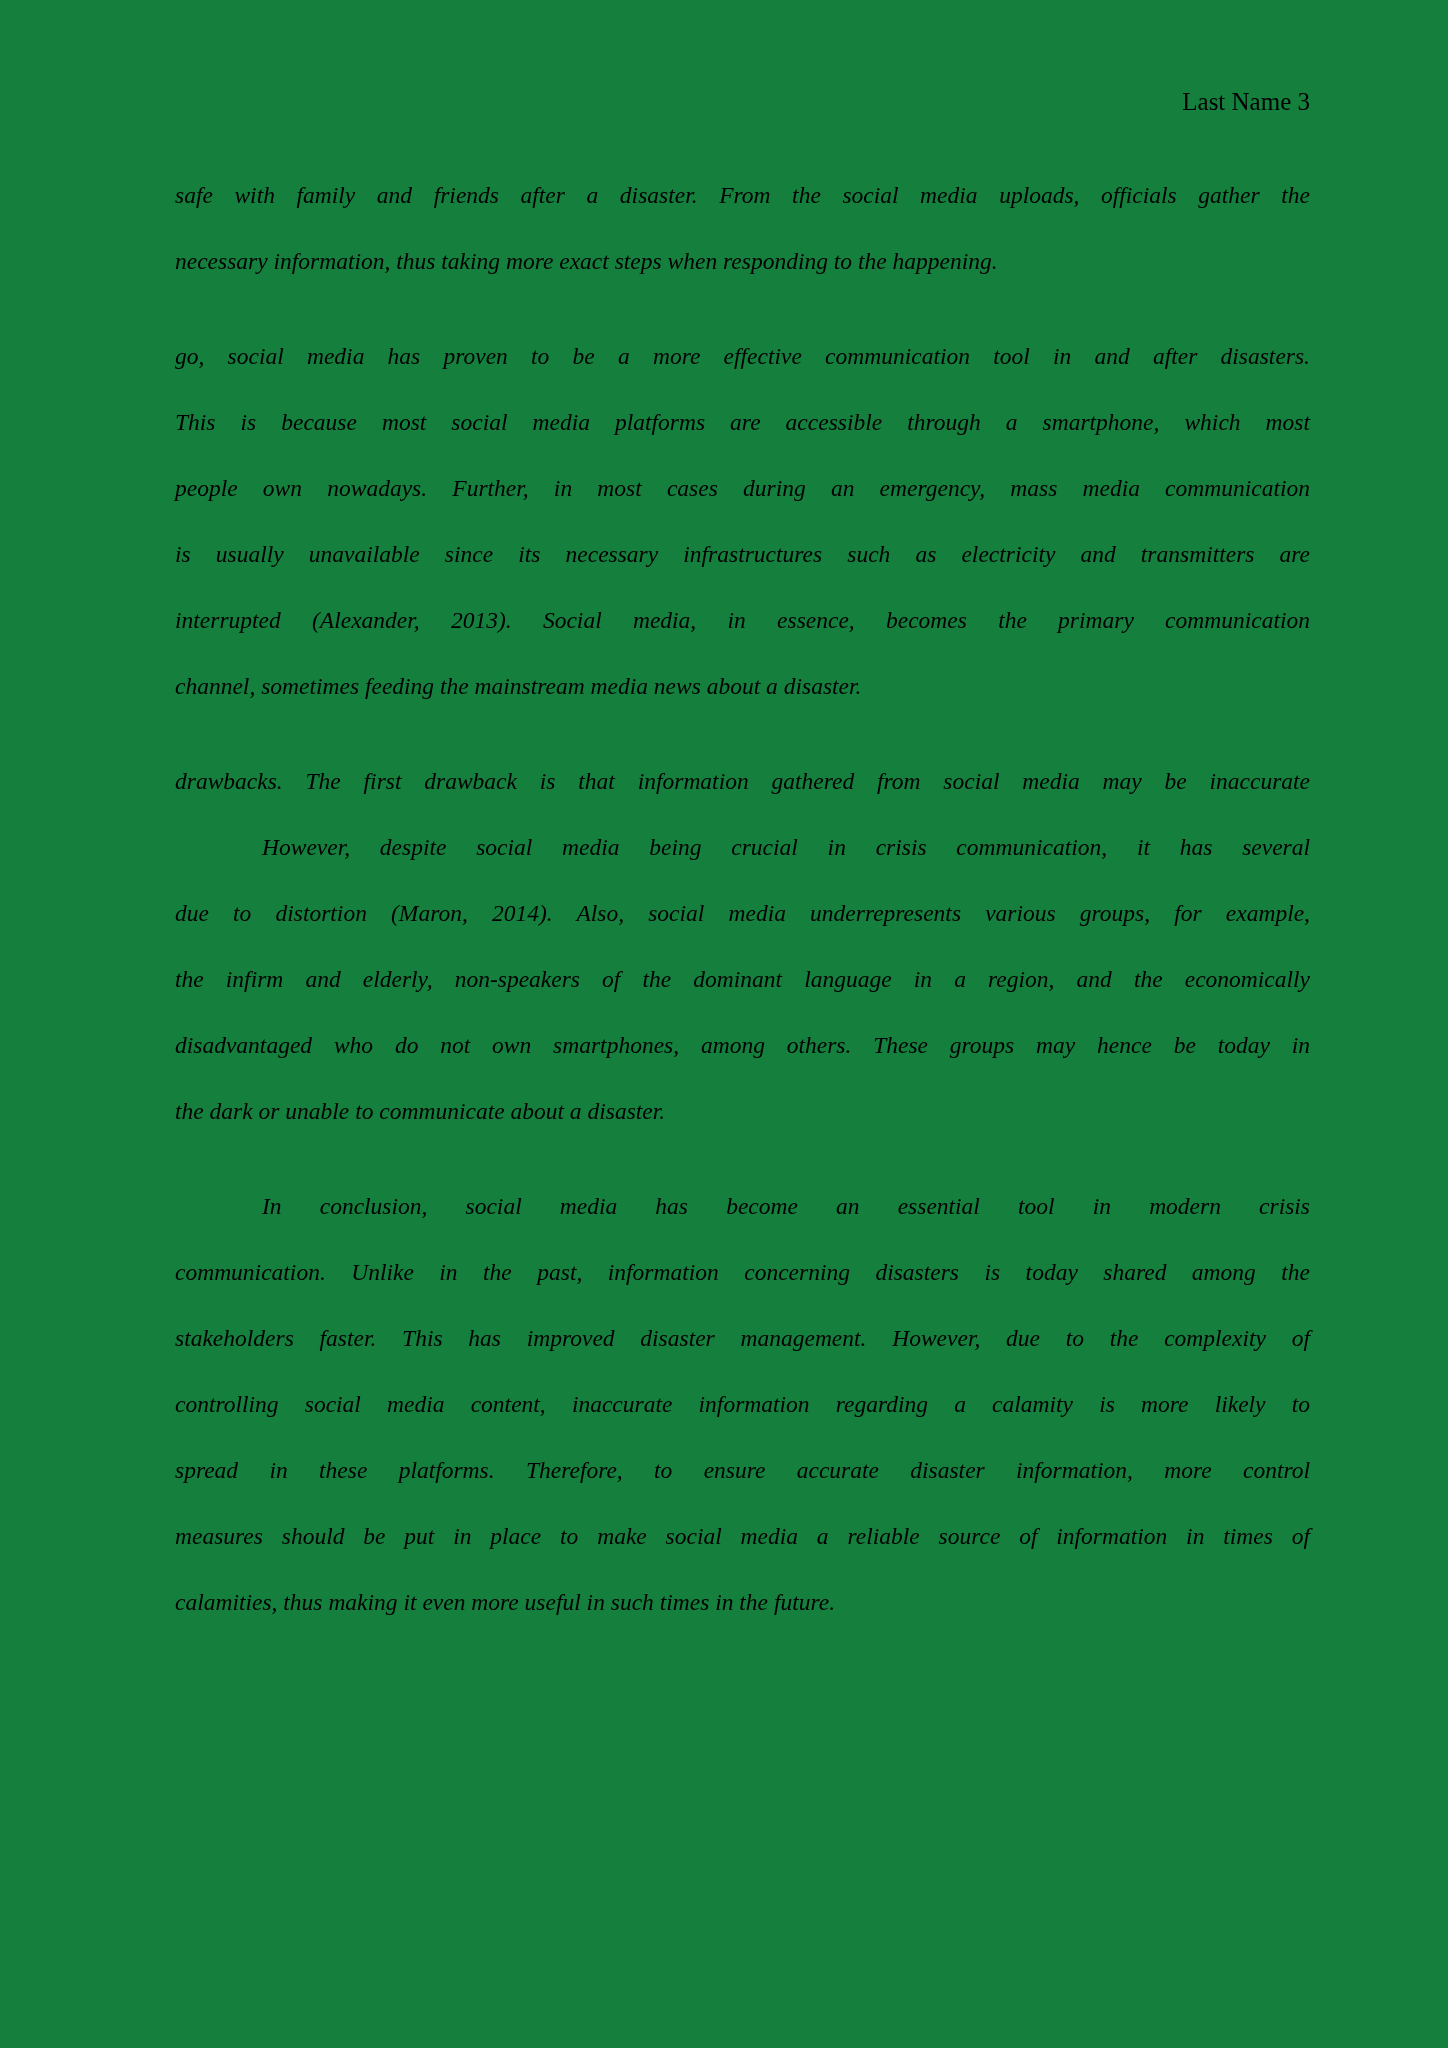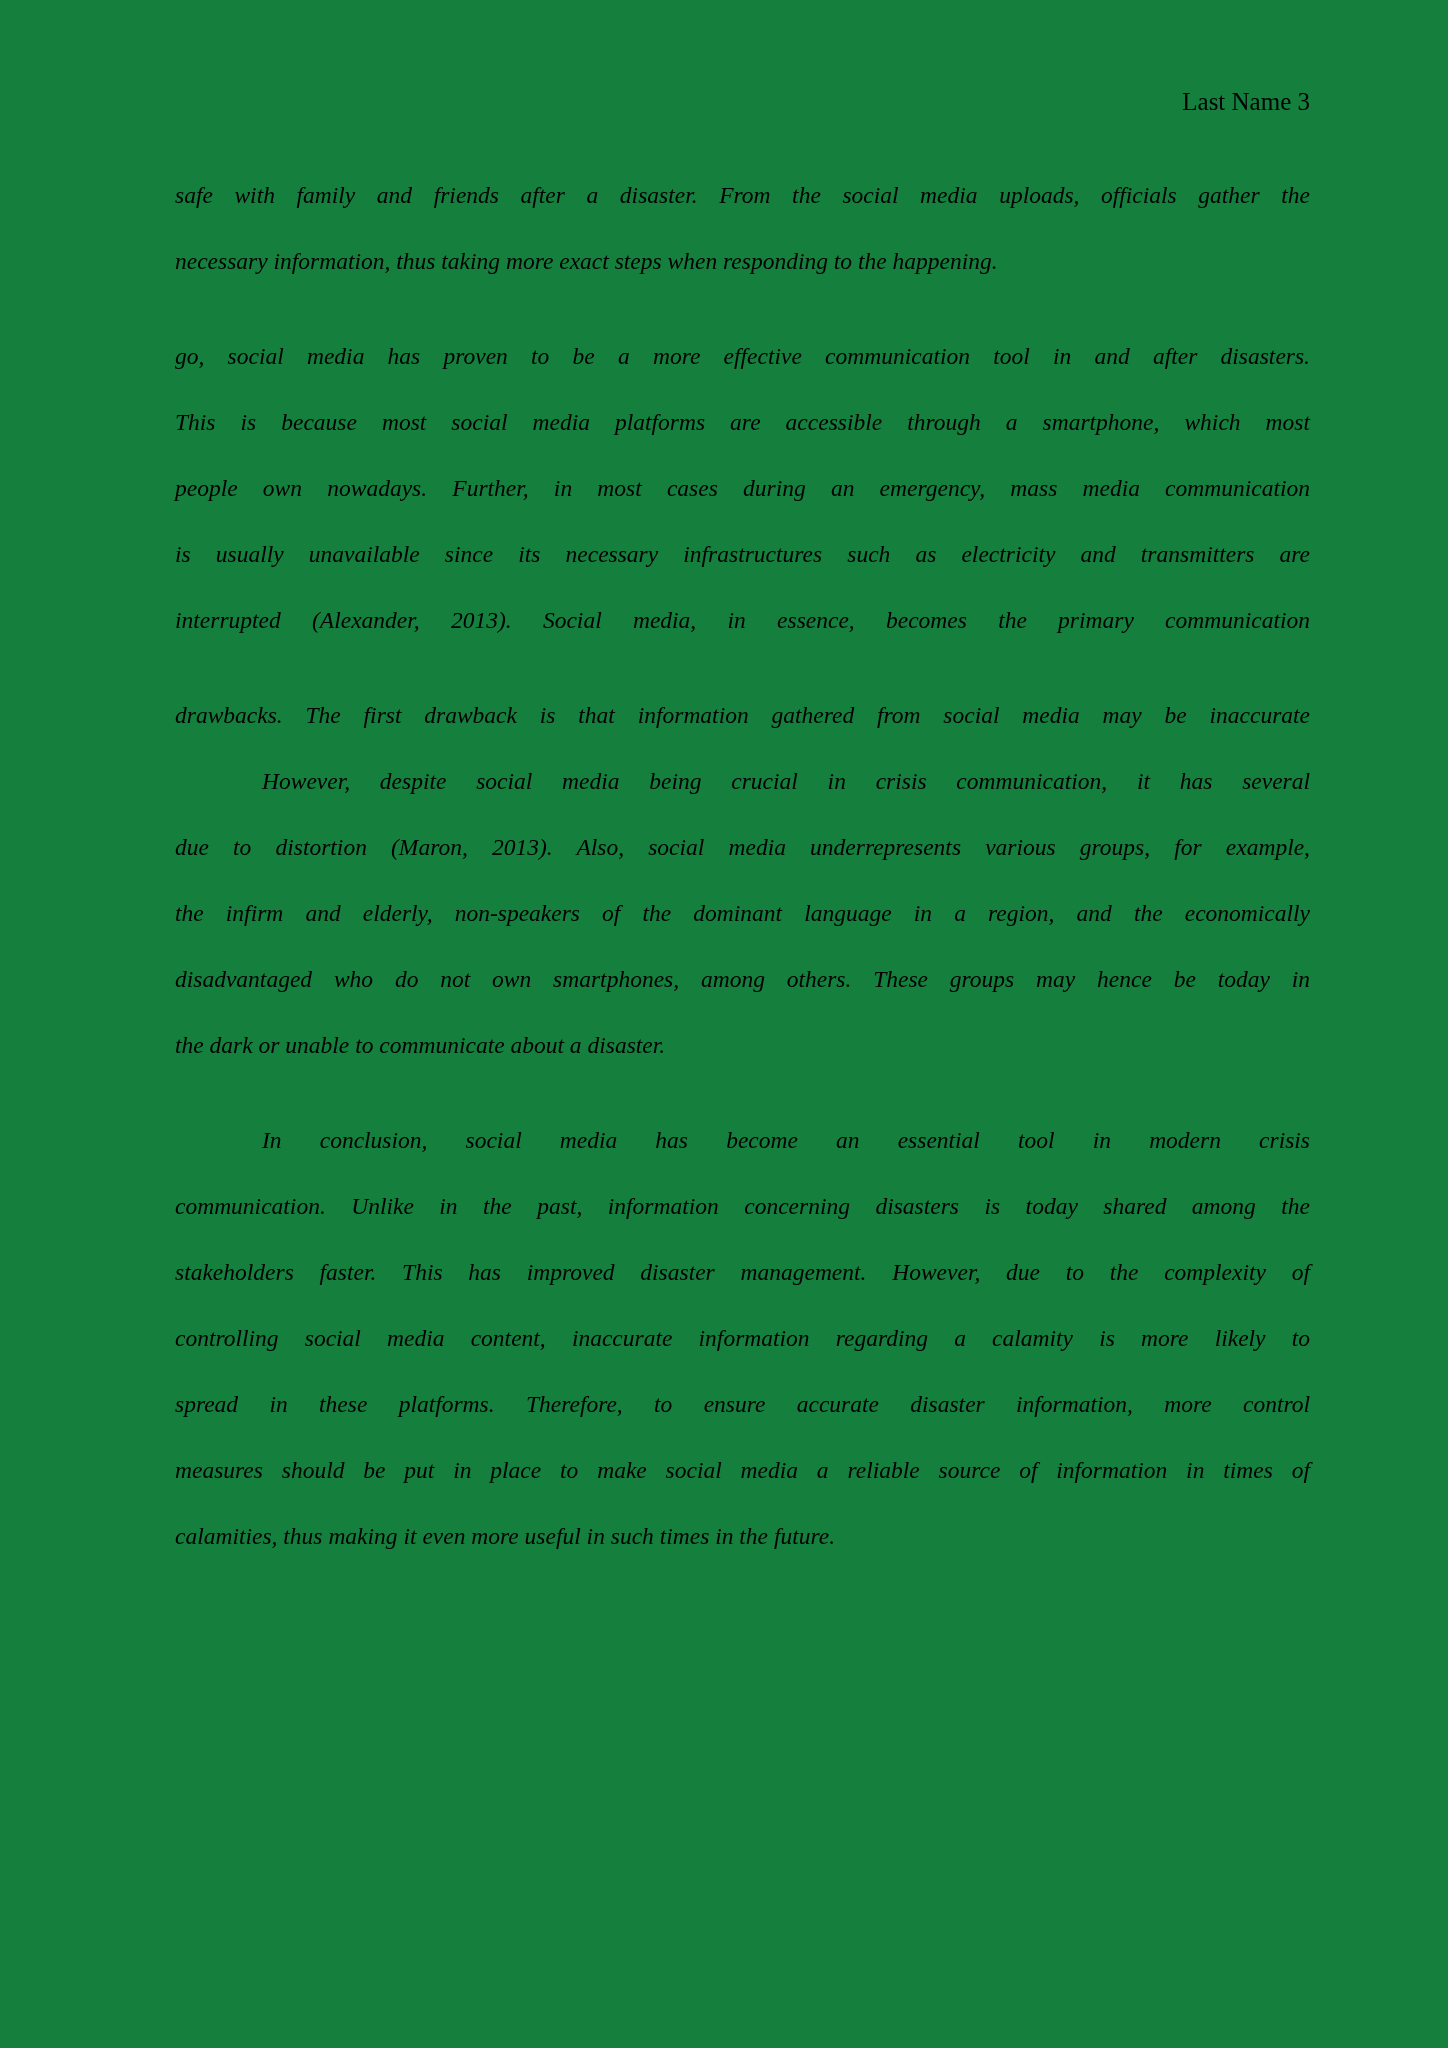--- a/index.html
+++ b/index.html
@@ -62,25 +62,26 @@
       <div class="paragraph">
         <div class="line first">safe with family and friends after a disaster. From the social media uploads, officials gather the</div>
         <div class="line last">necessary information, thus taking more exact steps when responding to the happening.</div>
       </div>
       <div class="paragraph indented">
         <div class="line">go, social media has proven to be a more effective communication tool in and after disasters.</div>
         <div class="line">This is because most social media platforms are accessible through a smartphone, which most</div>
         <div class="line">people own nowadays. Further, in most cases during an emergency, mass media communication</div>
         <div class="line">is usually unavailable since its necessary infrastructures such as electricity and transmitters are</div>
         <div class="line">interrupted (Alexander, 2013). Social media, in essence, becomes the primary communication</div>
+        <div class="line last">channel, sometimes feeding the mainstream media news about a disaster.</div>
       </div>
       <div class="paragraph indented">
         <div class="line">drawbacks. The first drawback is that information gathered from social media may be inaccurate</div>
         <div class="line first">However, despite social media being crucial in crisis communication, it has several</div>
-        <div class="line">due to distortion (Maron, 2013). Also, social media underrepresents various groups, for example,</div>
+        <div class="line">due to distortion (Maron, 2014). Also, social media underrepresents various groups, for example,</div>
         <div class="line">the infirm and elderly, non-speakers of the dominant language in a region, and the economically</div>
         <div class="line">disadvantaged who do not own smartphones, among others. These groups may hence be today in</div>
         <div class="line last">the dark or unable to communicate about a disaster.</div>
       </div>
       <div class="paragraph indented">
         <div class="line first">In conclusion, social media has become an essential tool in modern crisis</div>
         <div class="line">communication. Unlike in the past, information concerning disasters is today shared among the</div>
         <div class="line">stakeholders faster. This has improved disaster management. However, due to the complexity of</div>
         <div class="line">controlling social media content, inaccurate information regarding a calamity is more likely to</div>
         <div class="line">spread in these platforms. Therefore, to ensure accurate disaster information, more control</div>

